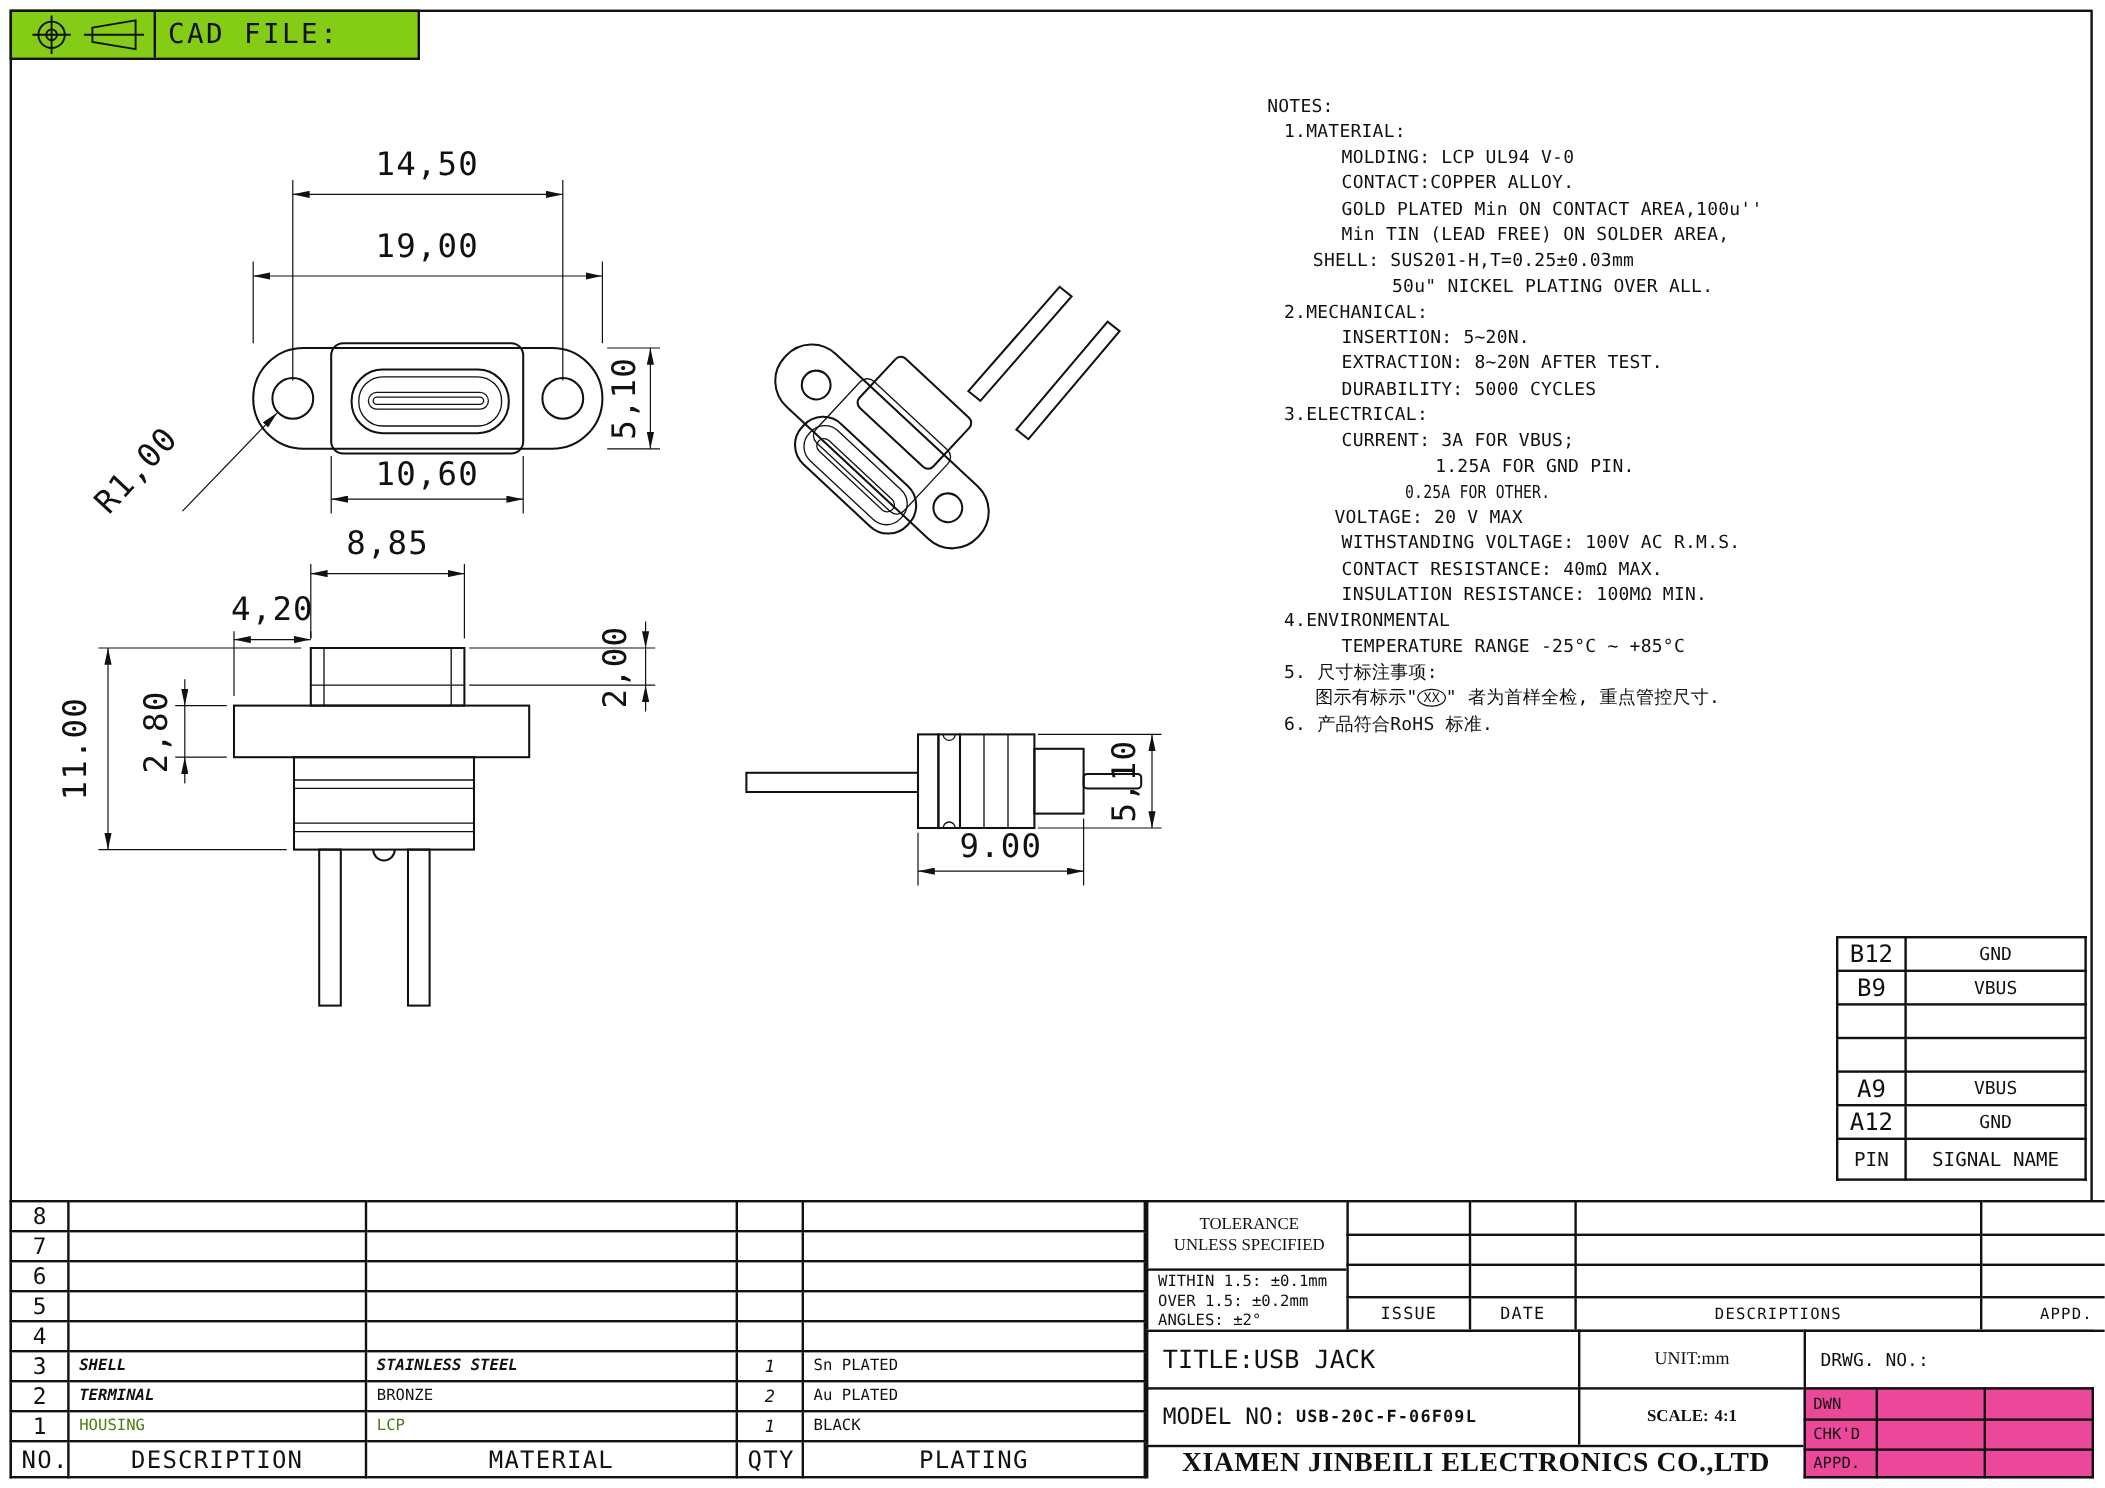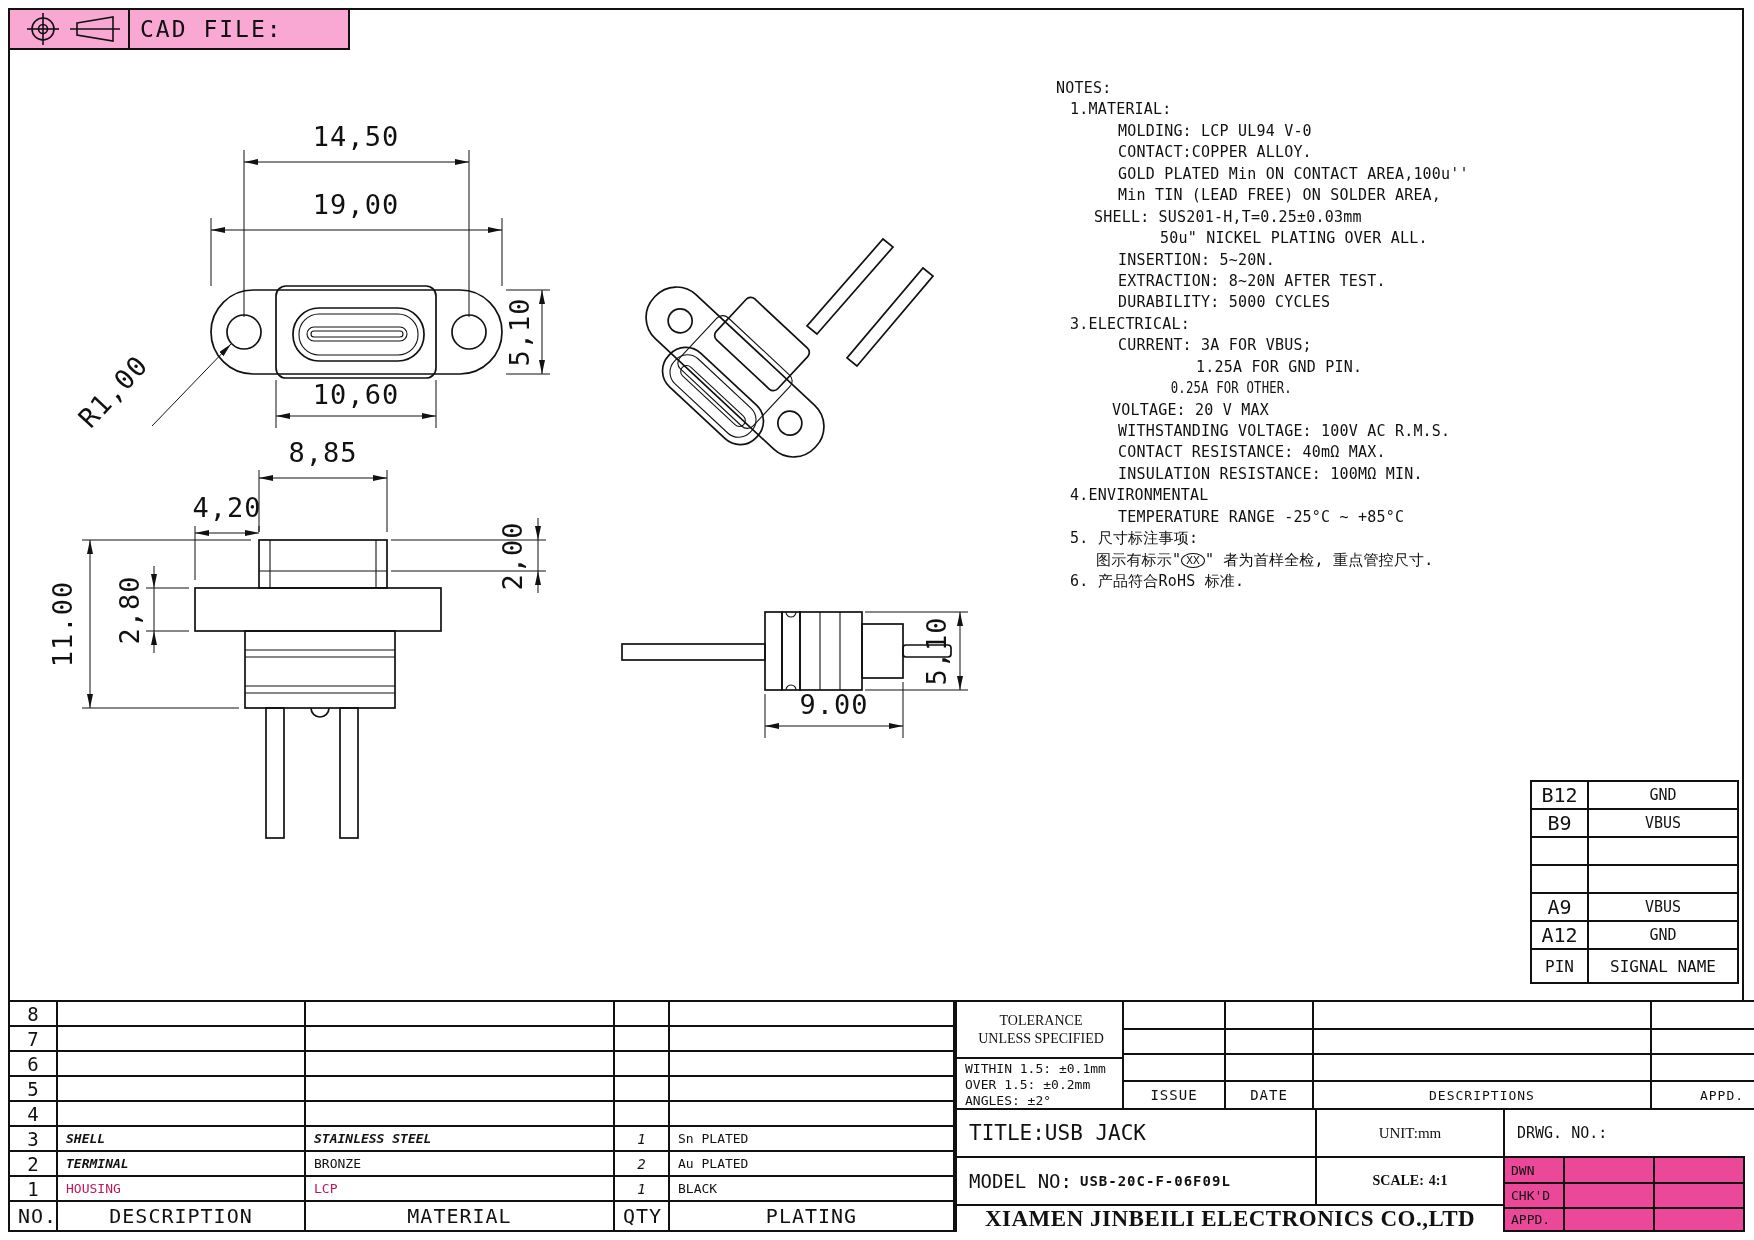--- a/index.html
+++ b/index.html
@@ -1,20 +1,20 @@
 <!DOCTYPE html>
 <html><head>
 <meta charset="utf-8">
 <style>
   html,body{margin:0;padding:0;background:#fff;}
   .page{position:relative;width:1754px;height:1240px;background:#fff;overflow:hidden;
         font-family:"DejaVu Sans Mono",monospace;color:#111;}
   .frame{position:absolute;left:8px;top:8px;width:1736px;height:1222px;border:2px solid #111;box-sizing:border-box;}
   
-  .cadbox{position:absolute;left:8px;top:8px;width:342px;height:42px;border:2px solid #111;box-sizing:border-box;display:flex;background:#f9a8d4;}
+  .cadbox{position:absolute;left:8px;top:8px;width:342px;height:42px;border:2px solid #111;box-sizing:border-box;display:flex;background:#84cc16;}
   .symcell{width:120px;border-right:2px solid #111;box-sizing:border-box;display:flex;align-items:center;justify-content:center;}
   .cadlabel{flex:1;display:flex;align-items:center;padding-left:10px;font-size:23px;letter-spacing:2px;}
   
   svg.drawing{position:absolute;left:0;top:0;}
   svg .ol{fill:none;stroke:#111;stroke-width:1.7;}
   svg .dt{fill:none;stroke:#111;stroke-width:1.1;}
   svg .dl{fill:none;stroke:#111;stroke-width:1;}
   svg text.dim{font-family:"DejaVu Sans Mono",monospace;font-size:27px;fill:#111;letter-spacing:1px;}
   
   .notes{position:absolute;left:1056px;top:78px;width:480px;font-size:15px;letter-spacing:0.2px;}
@@ -32,21 +32,21 @@
   table.pintable tr.last td{font-size:16px;}
   
   table.partstable{position:absolute;left:8px;top:1000px;width:947px;height:232px;border-collapse:collapse;table-layout:fixed;background:#fff;}
   table.partstable td{border:2px solid #111;padding:0 8px;font-size:13px;overflow:hidden;white-space:nowrap;}
   table.partstable td.no{text-align:center;font-size:19px;padding:0;}
   table.partstable td.qty{text-align:center;font-style:italic;font-size:14px;}
   table.partstable tr{height:25px;}
   table.partstable tr.foot{height:30px;}
   table.partstable tr.foot td{font-size:20px;text-align:center;letter-spacing:1px;}
   .itb{font-style:italic;font-weight:600;font-size:14px;margin-top:31px;}
-  .gry{color:#be185d;}
+  .gry{color:#4d7c0f;}
   
   .c{position:absolute;box-sizing:border-box;border-left:2px solid #111;border-top:2px solid #111;background:#fff;}
   .ctr{display:flex;align-items:center;justify-content:center;font-family:Liberation Serif, serif;}
   .lft{display:flex;align-items:center;}
   table.revtable{position:absolute;left:1122px;top:1000px;width:672px;height:110px;border-collapse:collapse;table-layout:fixed;background:#fff;}
   table.revtable td{border:2px solid #111;text-align:center;font-size:14px;letter-spacing:1px;padding:0;}
   table.dwntable{position:absolute;left:1503px;top:1156px;width:242px;height:76px;border-collapse:collapse;table-layout:fixed;background:#ec4899;}
   table.dwntable td{border:2px solid #111;font-size:13px;padding:0 6px;}
   .serif{font-family:"Liberation Serif",serif;}
 </style>
@@ -181,20 +181,21 @@
 
   <div class="notes">
     <div class="nl i0">NOTES:</div>
     <div class="nl i1">1.MATERIAL:</div>
     <div class="nl i3">MOLDING: LCP UL94 V-0</div>
     <div class="nl i3">CONTACT:COPPER ALLOY.</div>
     <div class="nl i3">GOLD PLATED Min ON CONTACT AREA,100u''</div>
     <div class="nl i3">Min TIN (LEAD FREE) ON SOLDER AREA,</div>
     <div class="nl i2">SHELL: SUS201-H,T=0.25±0.03mm</div>
     <div class="nl i4">50u" NICKEL PLATING OVER ALL.</div>
+    <div class="nl i1">2.MECHANICAL:</div>
     <div class="nl i3">INSERTION: 5~20N.</div>
     <div class="nl i3">EXTRACTION: 8~20N AFTER TEST.</div>
     <div class="nl i3">DURABILITY: 5000 CYCLES</div>
     <div class="nl i1">3.ELECTRICAL:</div>
     <div class="nl i3">CURRENT: 3A FOR VBUS;</div>
     <div class="nl i5">1.25A FOR GND PIN.</div>
     <div class="nl i5 cnd">0.25A FOR OTHER.</div>
     <div class="nl i2b">VOLTAGE: 20 V MAX</div>
     <div class="nl i3">WITHSTANDING VOLTAGE: 100V AC R.M.S.</div>
     <div class="nl i3">CONTACT RESISTANCE: 40mΩ MAX.</div>

